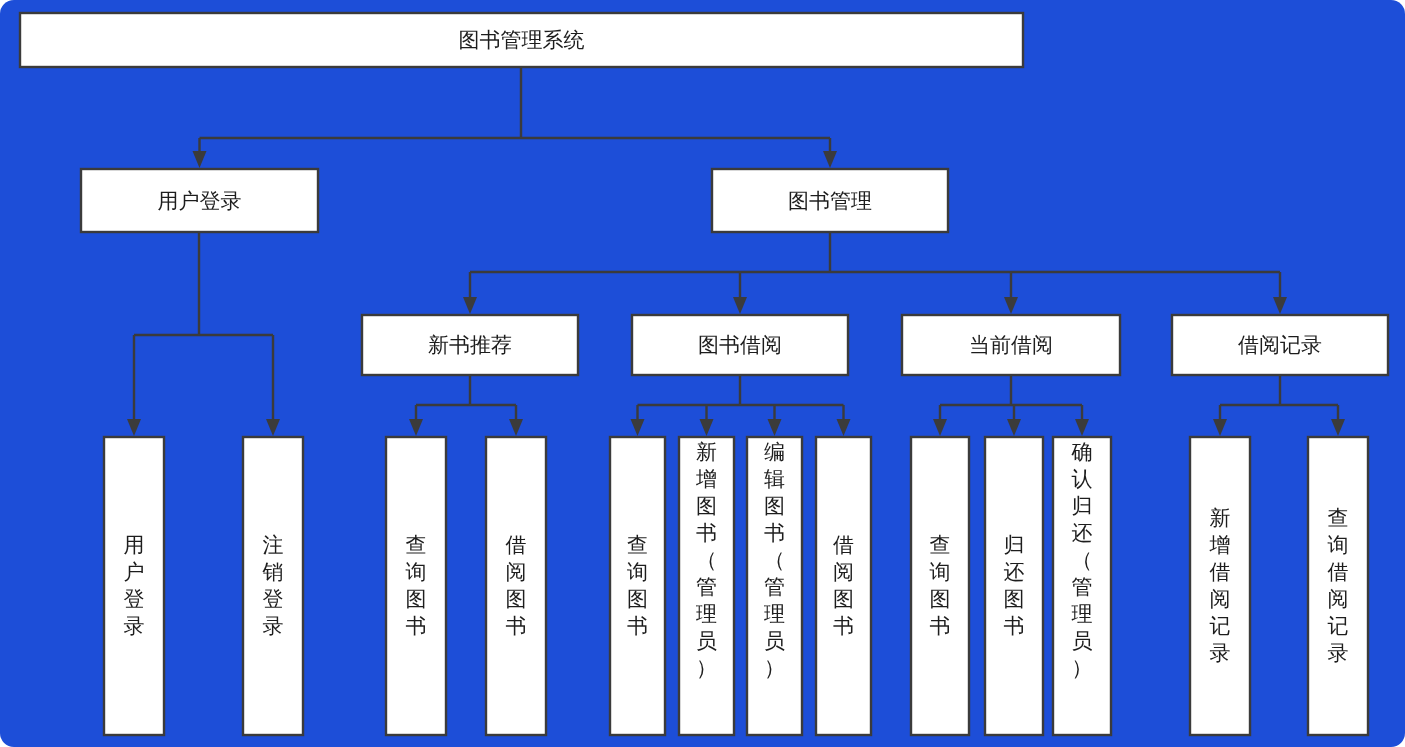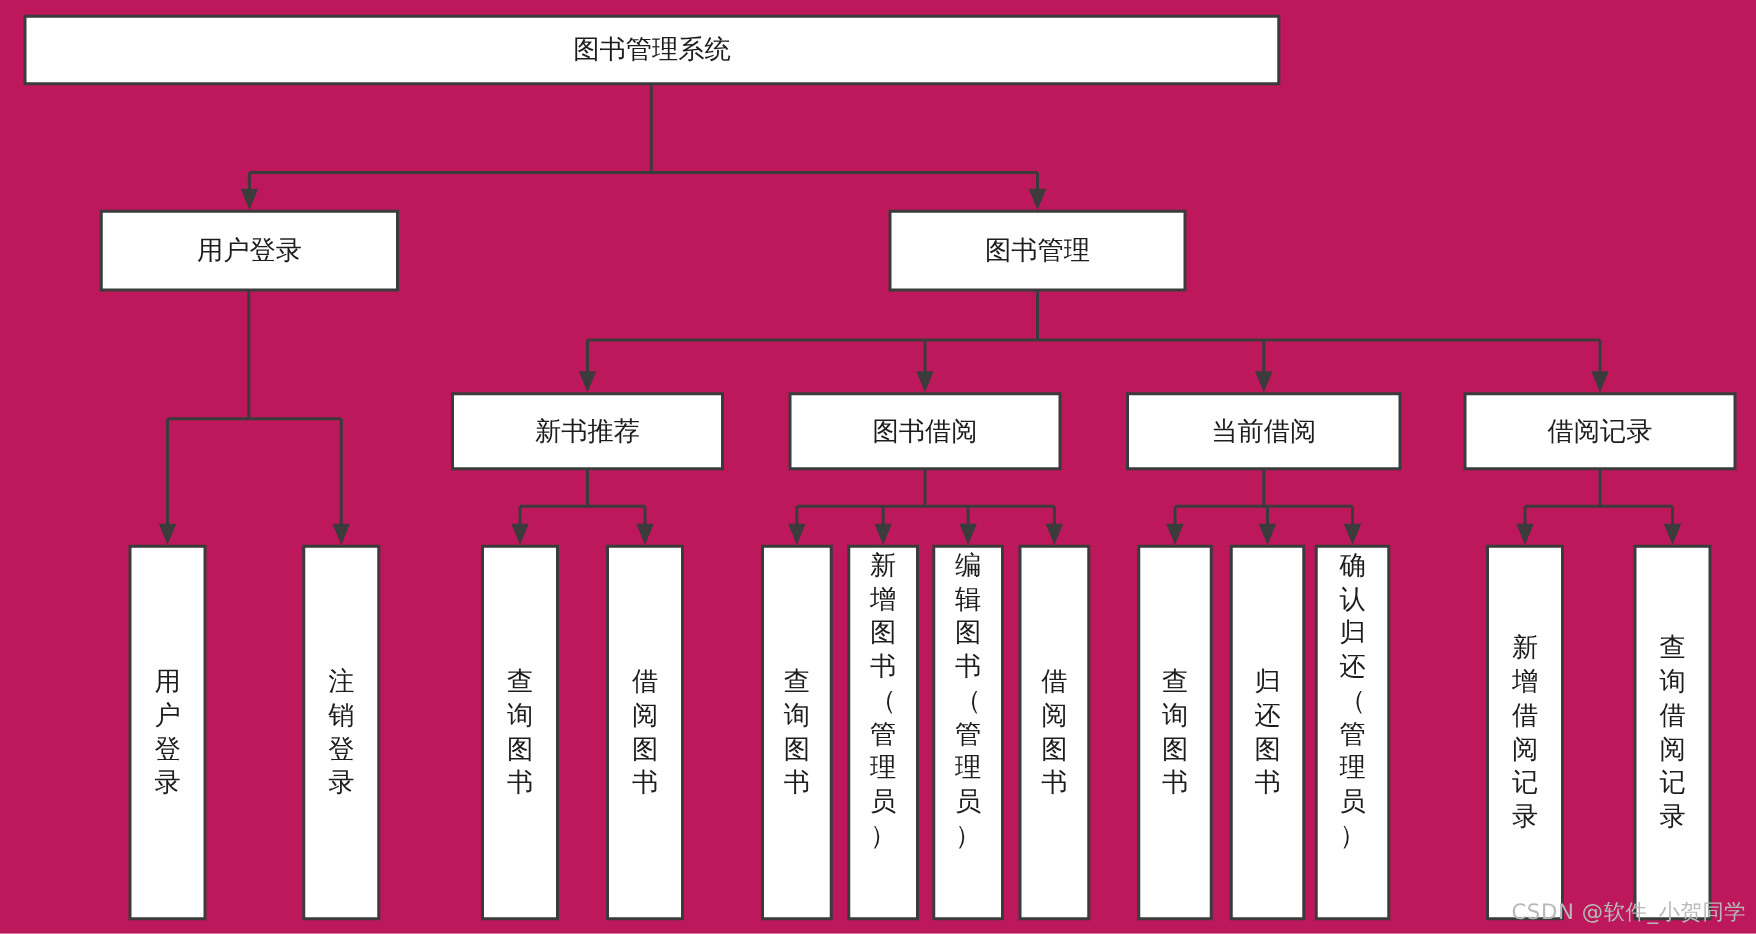--- a/index.html
+++ b/index.html
@@ -8,22 +8,23 @@
     padding: 0;
     background: #ffffff;
   }
   body {
     font-family: "DejaVu Sans", "Liberation Sans", sans-serif;
   }
   #diagram-root {
     position: relative;
     width: 1405px;
     height: 747px;
-    background: #be185d;
+    background: #1d4ed8;
     overflow: hidden;
+    border-radius: 14px;
   }
   svg.flow-canvas {
     position: absolute;
     left: 0;
     top: 0;
     width: 1405px;
     height: 747px;
     display: block;
   }
   .node-box {
@@ -201,14 +202,13 @@
         <g>
           <rect x="1190" y="437" width="60" height="298" class="node-box"></rect>
           <text x="1220" y="525" class="node-label-v"><tspan x="1220" dy="0">新</tspan><tspan x="1220" dy="27">增</tspan><tspan x="1220" dy="27">借</tspan><tspan x="1220" dy="27">阅</tspan><tspan x="1220" dy="27">记</tspan><tspan x="1220" dy="27">录</tspan></text>
         </g>
         <g>
           <rect x="1308" y="437" width="60" height="298" class="node-box"></rect>
           <text x="1338" y="525" class="node-label-v"><tspan x="1338" dy="0">查</tspan><tspan x="1338" dy="27">询</tspan><tspan x="1338" dy="27">借</tspan><tspan x="1338" dy="27">阅</tspan><tspan x="1338" dy="27">记</tspan><tspan x="1338" dy="27">录</tspan></text>
         </g>
       </g>
   </svg>
-  <div class="watermark-text">CSDN @软件_小贺同学</div>
 </div>
 
 </body></html>

